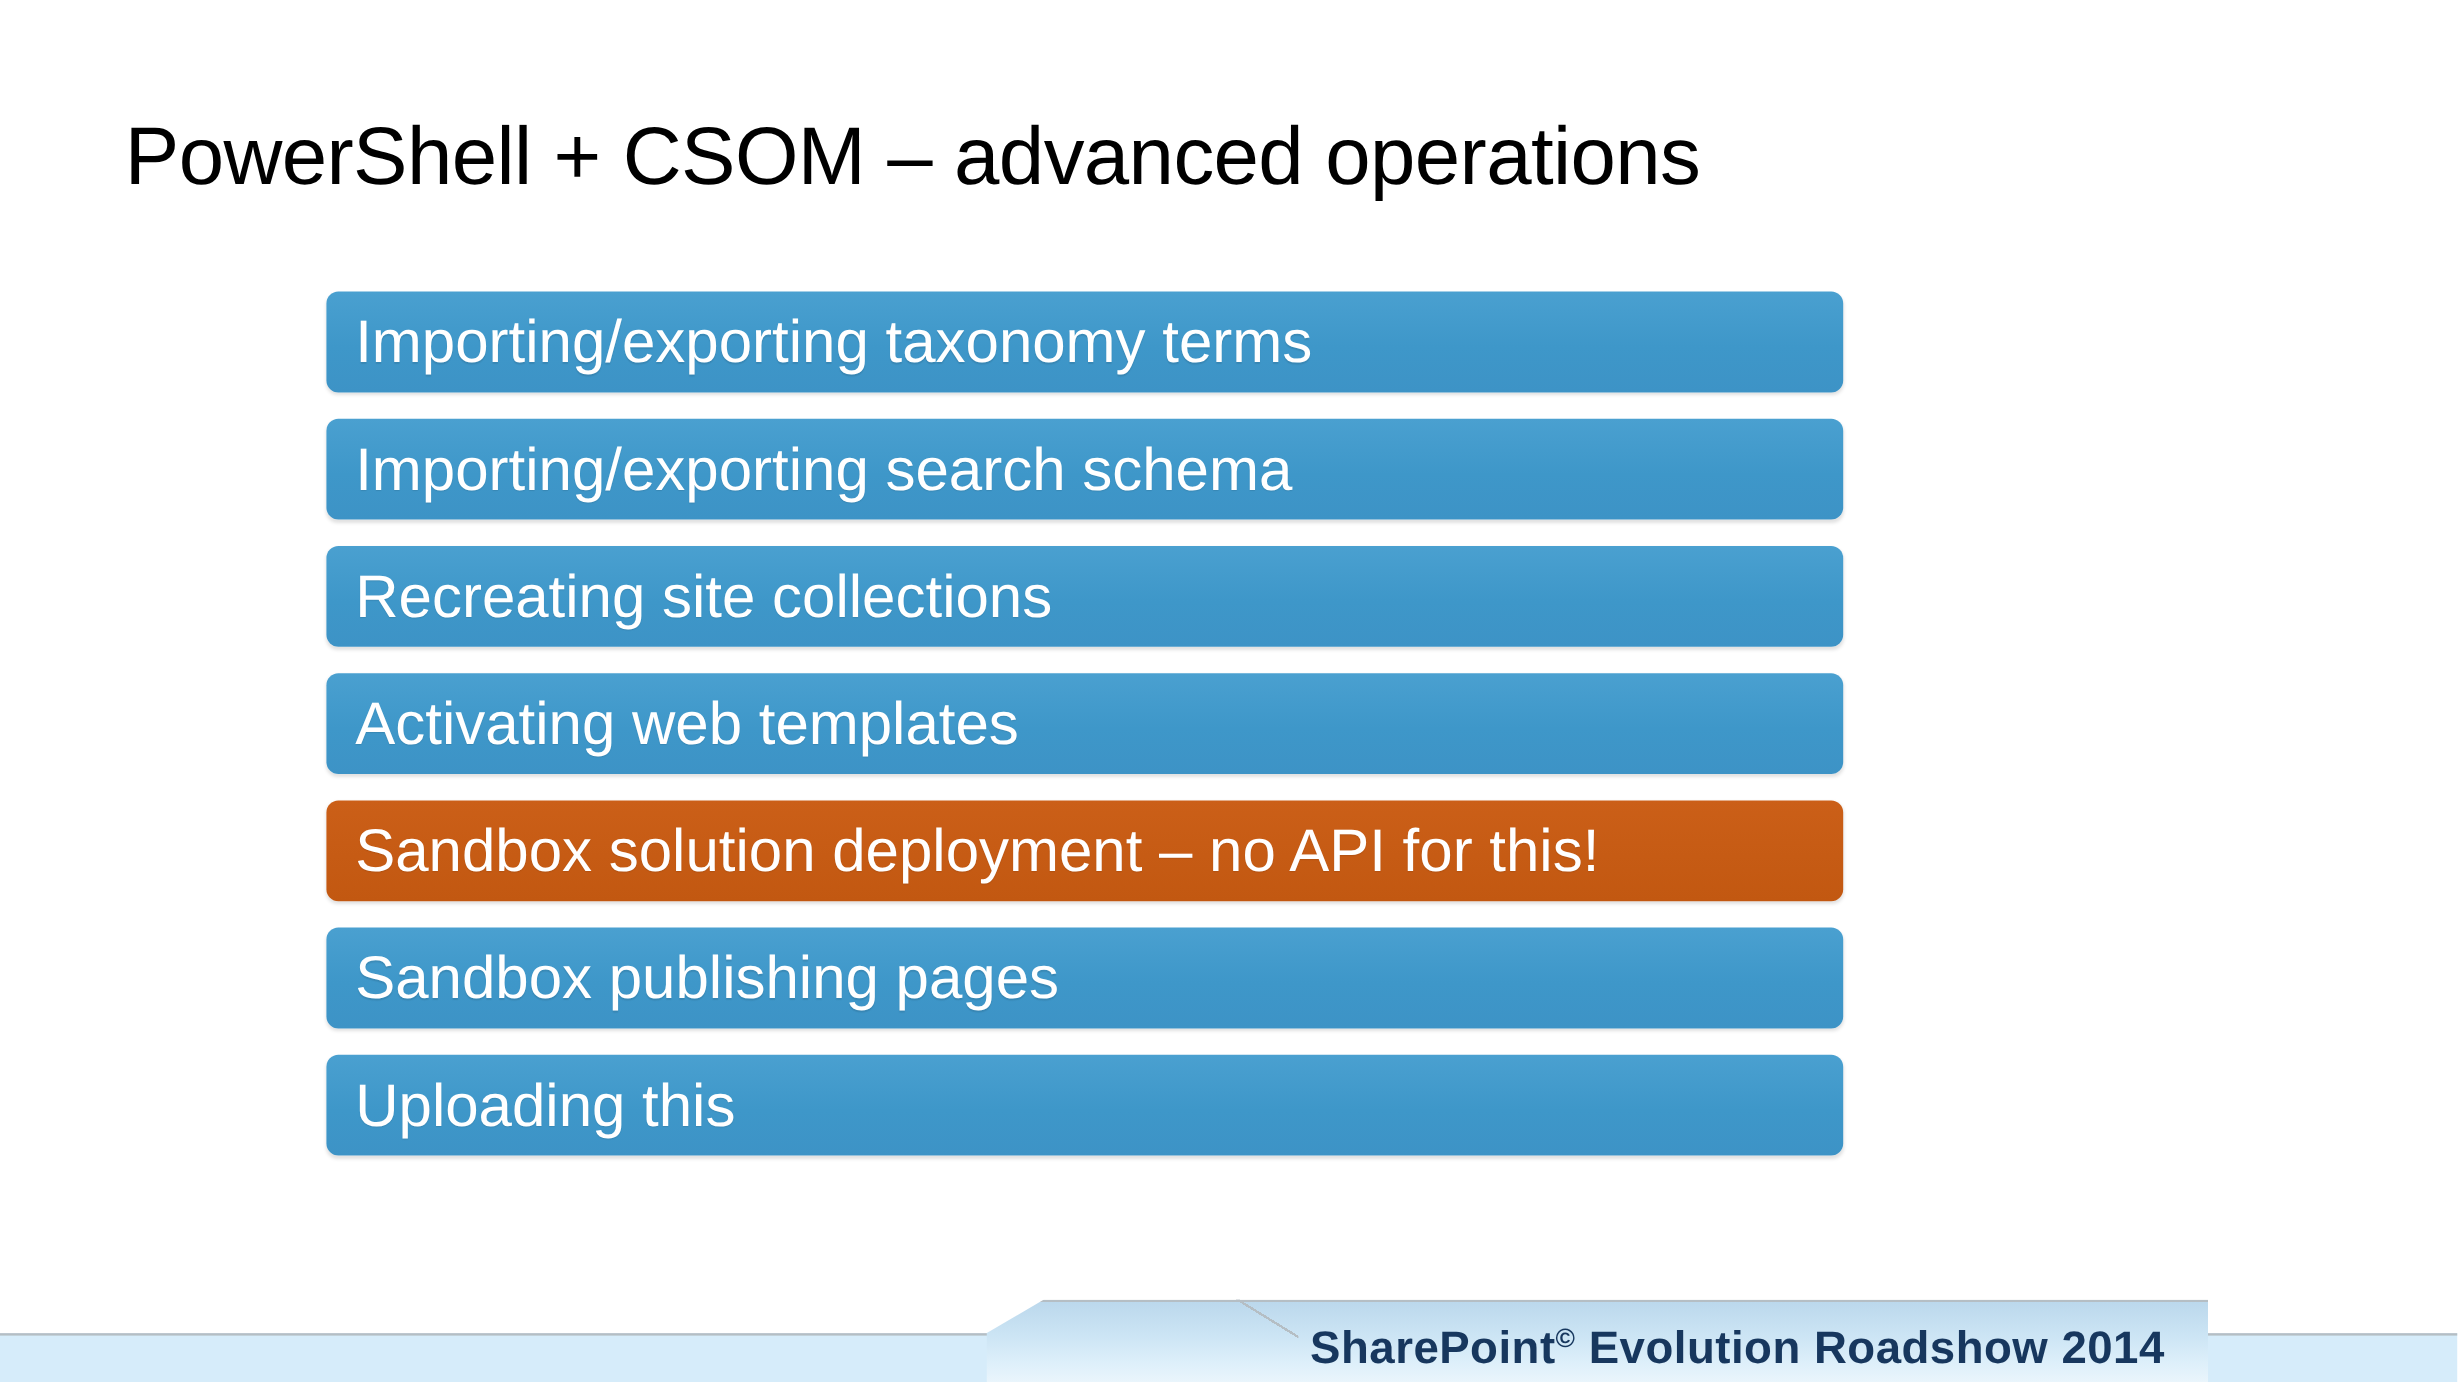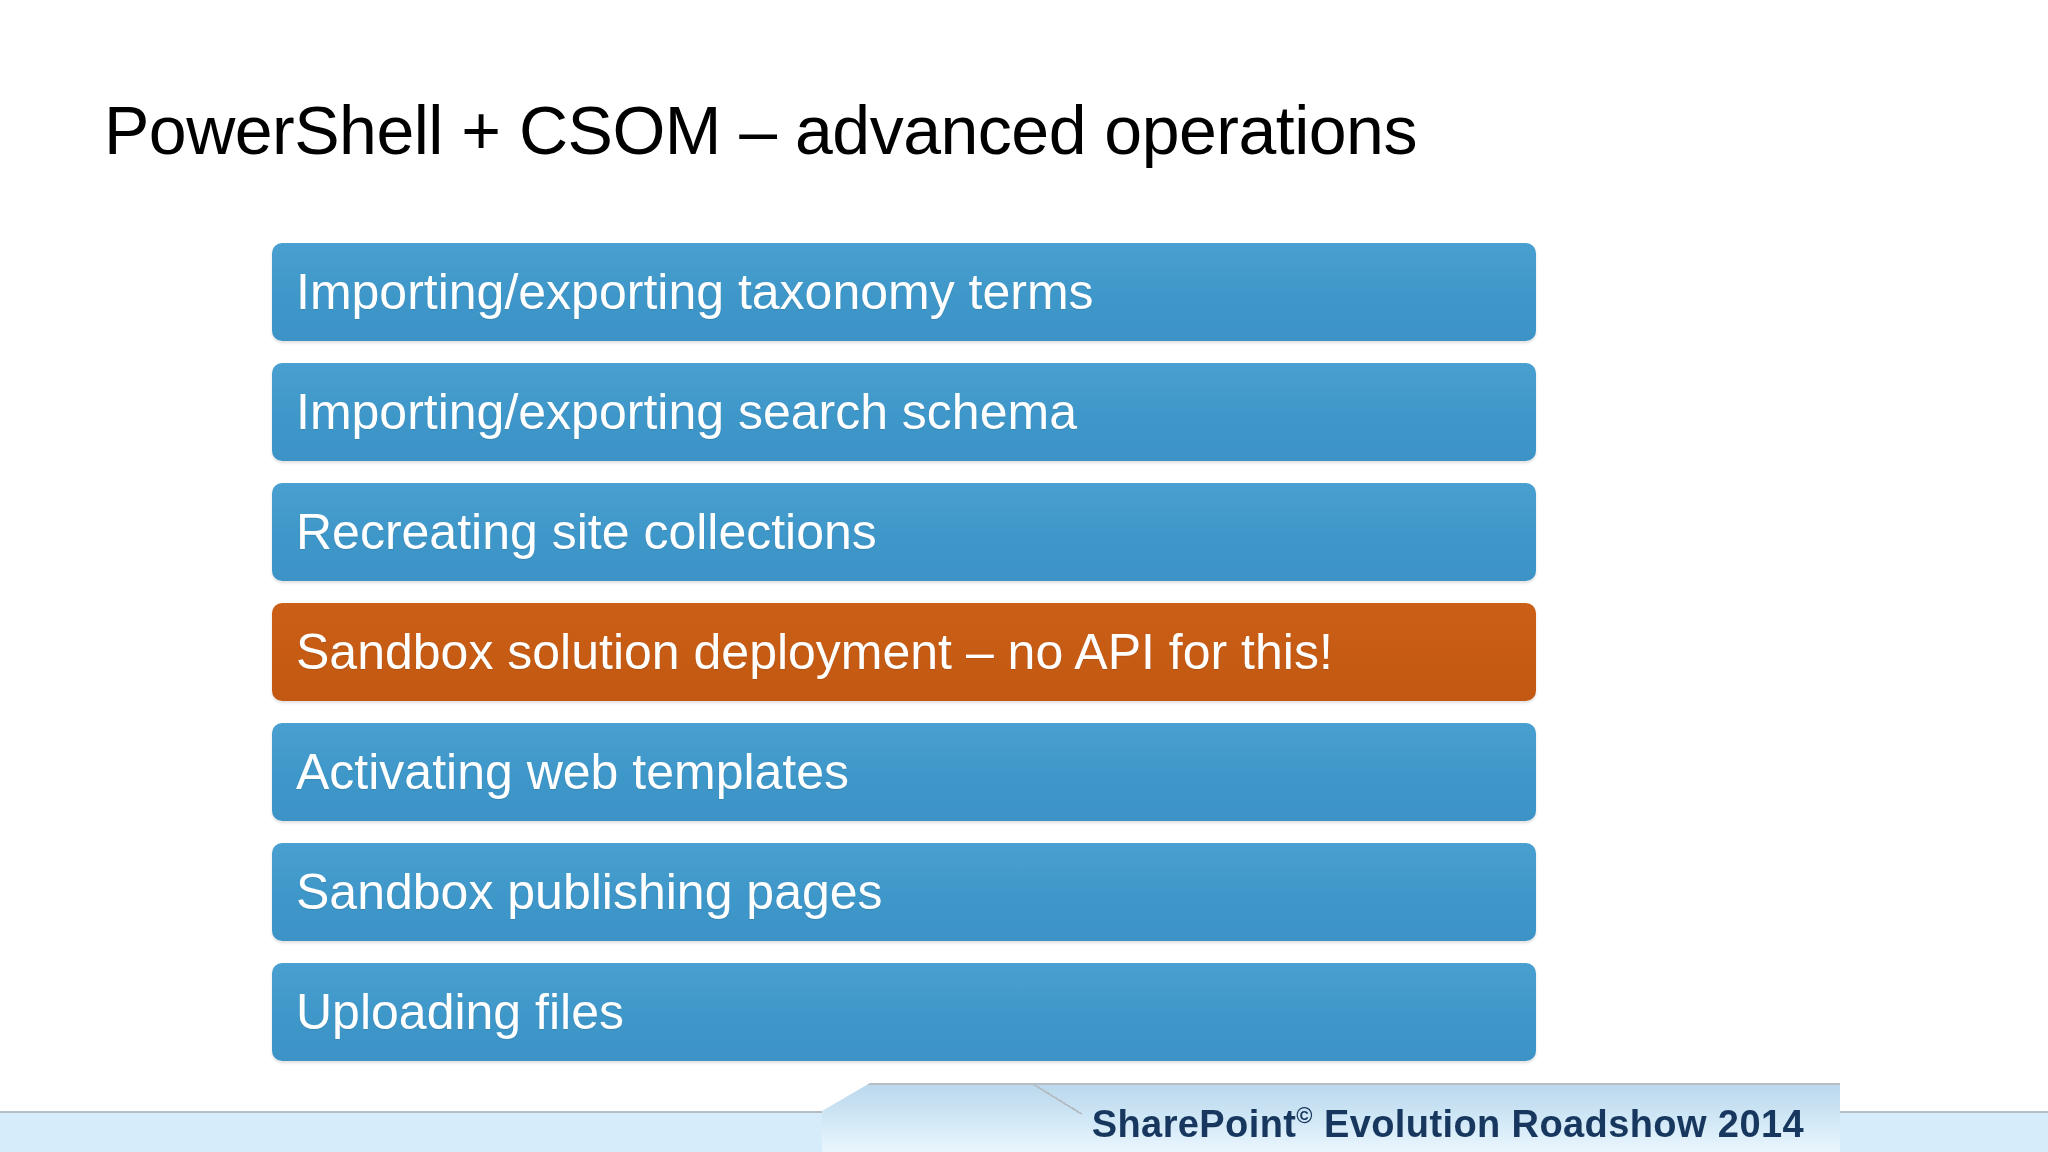--- a/index.html
+++ b/index.html
@@ -35,21 +35,21 @@
   #bar-list {
     position: absolute;
     left: 272px;
     top: 243px;
     width: 1264px;
   }
 
   .bar-row {
     position: relative;
     width: 1264px;
-    height: 98px;
+    height: 84px;
     margin-bottom: 22px;
     border-radius: 10px;
     box-sizing: border-box;
     display: flex;
     align-items: center;
     box-shadow: 0 2px 3px rgba(0, 0, 0, 0.12);
   }
 
   .bar-row:last-child {
     margin-bottom: 0;
@@ -145,34 +145,34 @@
     </div>
 
     <div class="bar-row accent-blue">
       <span class="bar-label">Importing/exporting search schema</span>
     </div>
 
     <div class="bar-row accent-blue">
       <span class="bar-label">Recreating site collections</span>
     </div>
 
+    <div class="bar-row accent-blue">
+      <span class="bar-label">Activating web templates</span>
+    </div>
+
     <div class="bar-row accent-orange">
       <span class="bar-label">Sandbox solution deployment – no API for this!</span>
-    </div>
-
-    <div class="bar-row accent-blue">
-      <span class="bar-label">Activating web templates</span>
     </div>
 
     <div class="bar-row accent-blue">
       <span class="bar-label">Sandbox publishing pages</span>
     </div>
 
     <div class="bar-row accent-blue">
-      <span class="bar-label">Uploading files</span>
+      <span class="bar-label">Uploading this</span>
     </div>
 
   </div>
 
   <div id="footer">
     <div id="footer-lower-band"></div>
     <div id="footer-upper-band"></div>
     <div id="footer-slant"></div>
     <div id="footer-text"><span>SharePoint</span><span class="sup">©</span><span> Evolution Roadshow 2014</span></div>
   </div>

